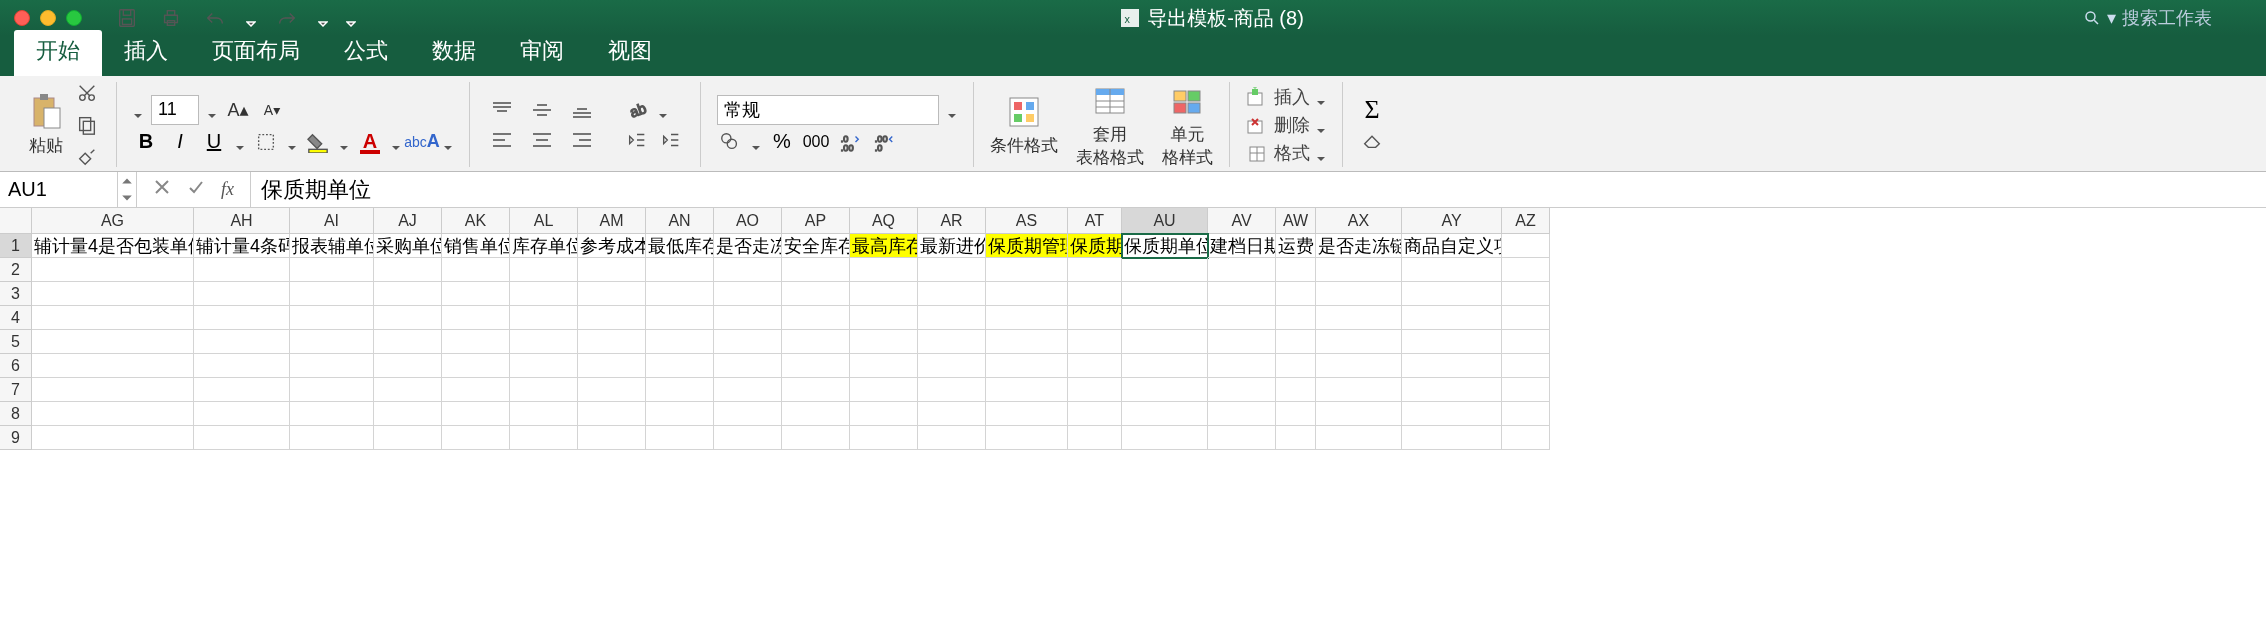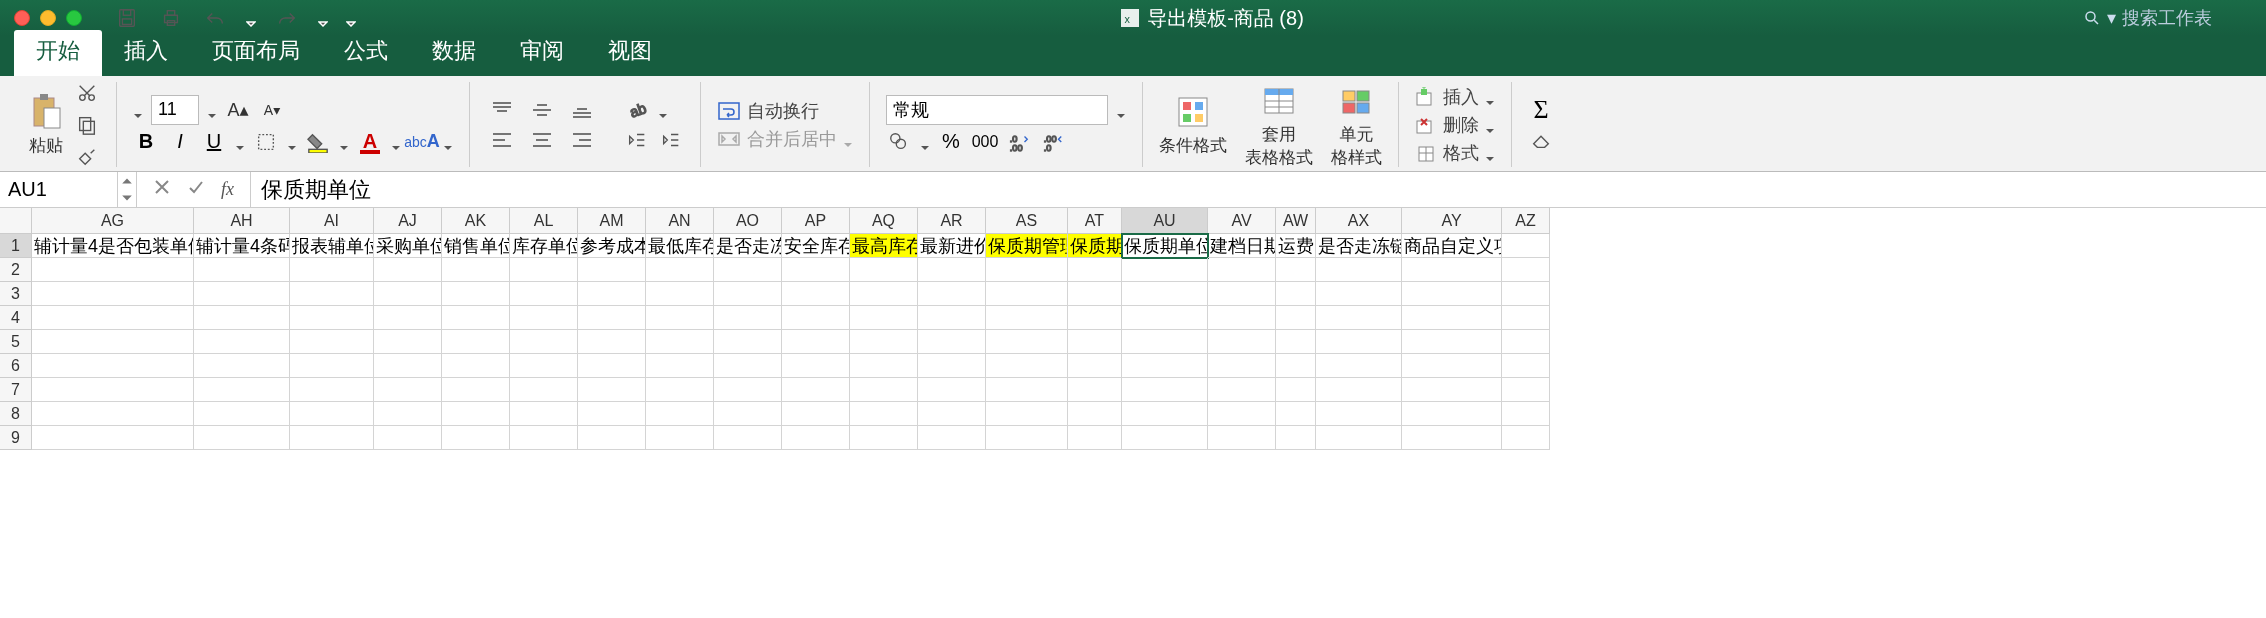--- a/index.html
+++ b/index.html
@@ -285,39 +285,20 @@
           </svg>
         </span>
       <span class="sm">
           <svg viewBox="0 0 24 24">
             <path d="M4 8l4 4-4 4zM12 6h8M12 12h8M12 18h8"></path>
           </svg>
         </span>
     </div>
   </div>
 
-  <div class="group">
-    <div class="icon-label">
-      <svg width="24" height="20" viewBox="0 0 24 20" fill="none" stroke="#36c" stroke-width="1.5">
-          <rect x="2" y="2" width="20" height="16"></rect>
-          <path d="M6 8h8a3 3 0 010 6h-4m0 0l2-2m-2 2l2 2"></path>
-        </svg>
-      <span>自动换行</span>
-    </div>
-    <div class="icon-label muted">
-      <svg width="24" height="20" viewBox="0 0 24 20" fill="none" stroke="#aaa" stroke-width="1.5">
-          <rect x="2" y="4" width="20" height="12"></rect>
-          <path d="M8 10l-3-3v6zM16 10l3-3v6z"></path>
-        </svg>
-      <span>合并后居中</span>
-      <span class="dd"><svg viewBox="0 0 10 10">
-            <path d="M1 3l4 4 4-4z" fill="#aaa"></path>
-          </svg></span>
-    </div>
-  </div>
 
   <div class="group">
     <div class="group-row">
       <input class="combo" style="width: 222px;" value="常规">
       <span class="dd"><svg viewBox="0 0 10 10">
             <path d="M1 3l4 4 4-4z"></path>
           </svg></span>
     </div>
     <div class="group-row">
       <span class="sm">

